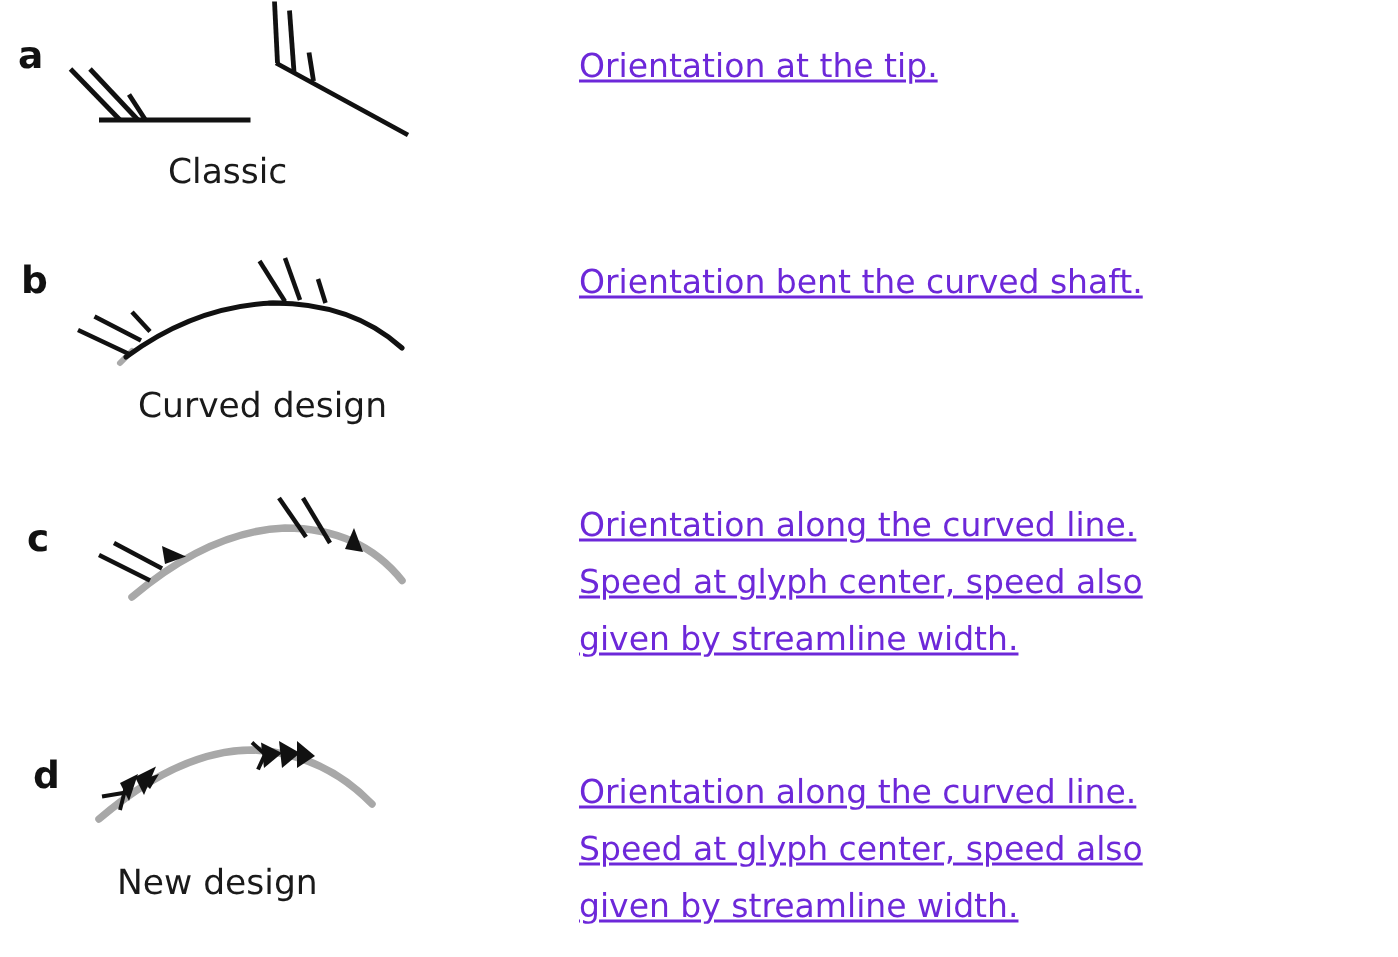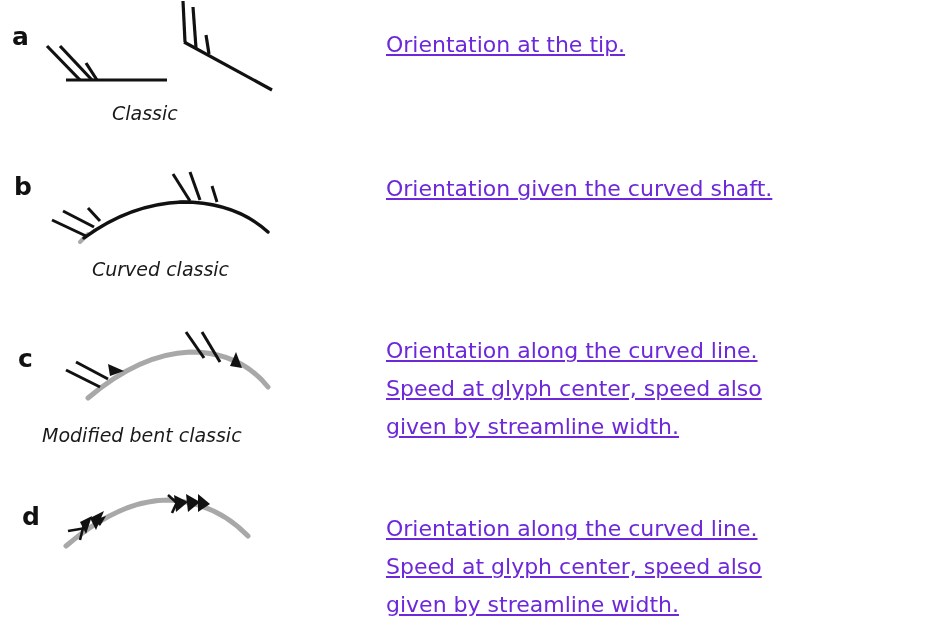--- a/index.html
+++ b/index.html
@@ -28,25 +28,24 @@
       color: #111;
     }
     .glyph-svg {
       position: absolute;
       left: 0;
       top: 0;
       overflow: visible;
     }
     .caption {
       position: absolute;
-      font-size: 19px;
+      font-size: 23px;
       line-height: 1;
       color: #1a1a1a;
       white-space: nowrap;
-      font-style: italic;
     }
     .desc {
       position: absolute;
       left: 386px;
       font-size: 22px;
       color: #6d28d9;
       white-space: nowrap;
       text-decoration: underline;
     }
     .desc .line {
@@ -94,23 +93,23 @@
 
       <line x1="52" y1="60" x2="86" y2="76"></line>
       <line x1="63" y1="51" x2="94" y2="67"></line>
       <line x1="88" y1="48" x2="100" y2="61"></line>
 
       <line x1="173" y1="14" x2="190" y2="41"></line>
       <line x1="190" y1="12" x2="200" y2="40"></line>
       <line x1="212" y1="26" x2="217" y2="42"></line>
     </g>
   </svg>
-  <span class="caption" style="left:92px;top:100px;">Curved classic</span>
+  <span class="caption" style="left:92px;top:100px;">Curved design</span>
   <div class="desc" style="top:10px;">
-    <span class="line">Orientation given the curved shaft.</span>
+    <span class="line">Orientation bent the curved shaft.</span>
   </div>
 </div>
 
 <div class="panel" style="top:310px;height:160px;">
   <span class="panel-letter" style="left:18px;top:36px;">c</span>
   <svg class="glyph-svg" width="350" height="160" viewBox="0 0 350 160">
 
     <path d="M88 88 Q 140 44 190 42 Q 240 42 268 77" stroke="#a8a8a8" stroke-width="5" fill="none" stroke-linecap="round"></path>
     <g stroke="#111" stroke-width="3" fill="none">
 
@@ -120,21 +119,20 @@
       <line x1="186" y1="22" x2="204" y2="48"></line>
       <line x1="202" y1="22" x2="220" y2="52"></line>
     </g>
     <g fill="#111" stroke="none">
 
       <polygon points="108,54 124,61 110,66"></polygon>
 
       <polygon points="236,42 242,58 230,56"></polygon>
     </g>
   </svg>
-  <span class="caption" style="left:42px;top:116px;">Modified bent classic</span>
   <div class="desc" style="top:22px;">
     <span class="line">Orientation along the curved line.</span>
     <span class="line">Speed at glyph center,  speed also</span>
     <span class="line">given by streamline width.</span>
   </div>
 </div>
 
 <div class="panel" style="top:470px;height:168px;">
   <span class="panel-letter" style="left:22px;top:34px;">d</span>
   <svg class="glyph-svg" width="340" height="168" viewBox="0 0 340 168">
@@ -150,18 +148,19 @@
 
       <polygon points="80,52 92,46 86,64"></polygon>
       <polygon points="90,48 104,41 96,60"></polygon>
       <polygon points="94,50 106,46 100,56"></polygon>
 
       <polygon points="174,25 188,32 176,42"></polygon>
       <polygon points="186,24 200,32 188,42"></polygon>
       <polygon points="198,24 210,34 198,42"></polygon>
     </g>
   </svg>
+  <span class="caption" style="left:78px;top:108px;">New design</span>
   <div class="desc" style="top:40px;">
     <span class="line">Orientation along the curved line.</span>
     <span class="line">Speed at glyph center,  speed also</span>
     <span class="line">given by streamline width.</span>
   </div>
 </div>
 
 </body></html>

